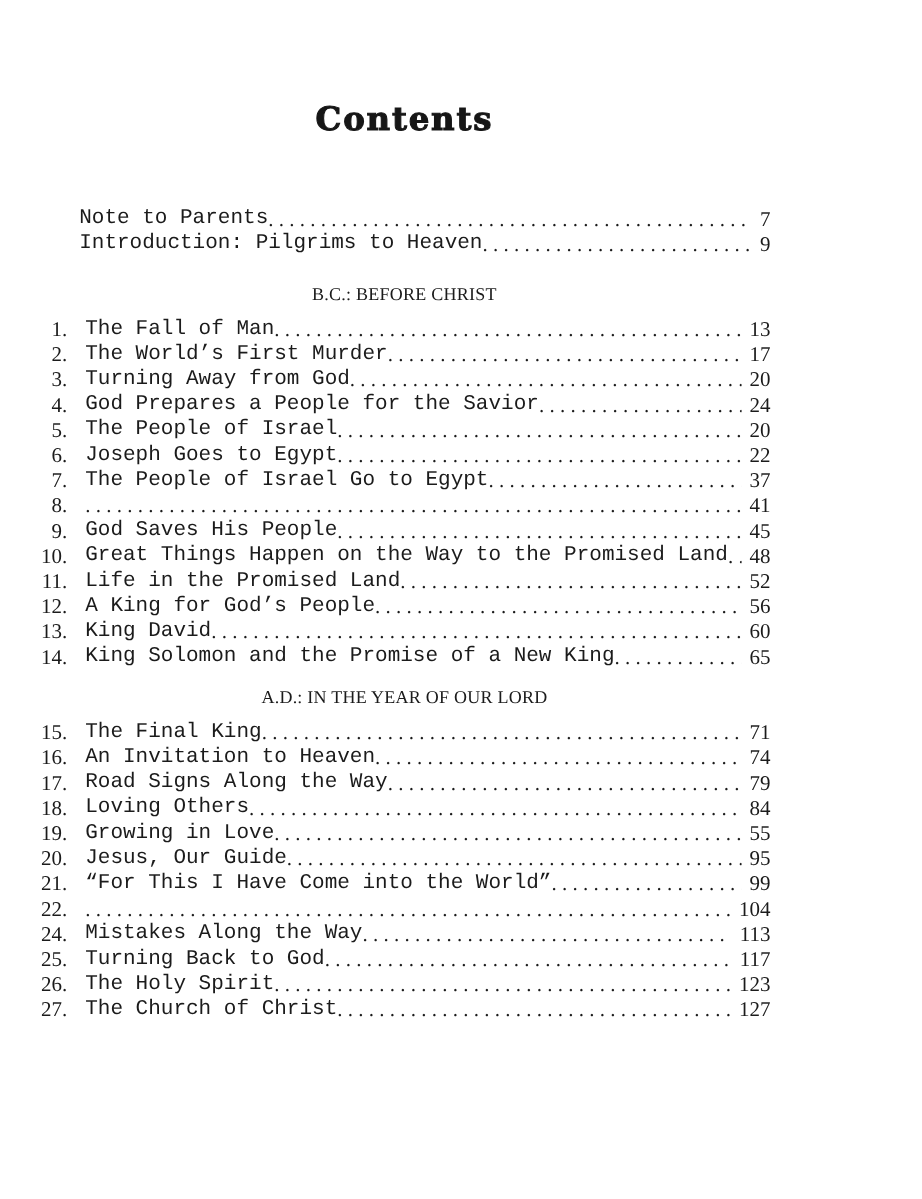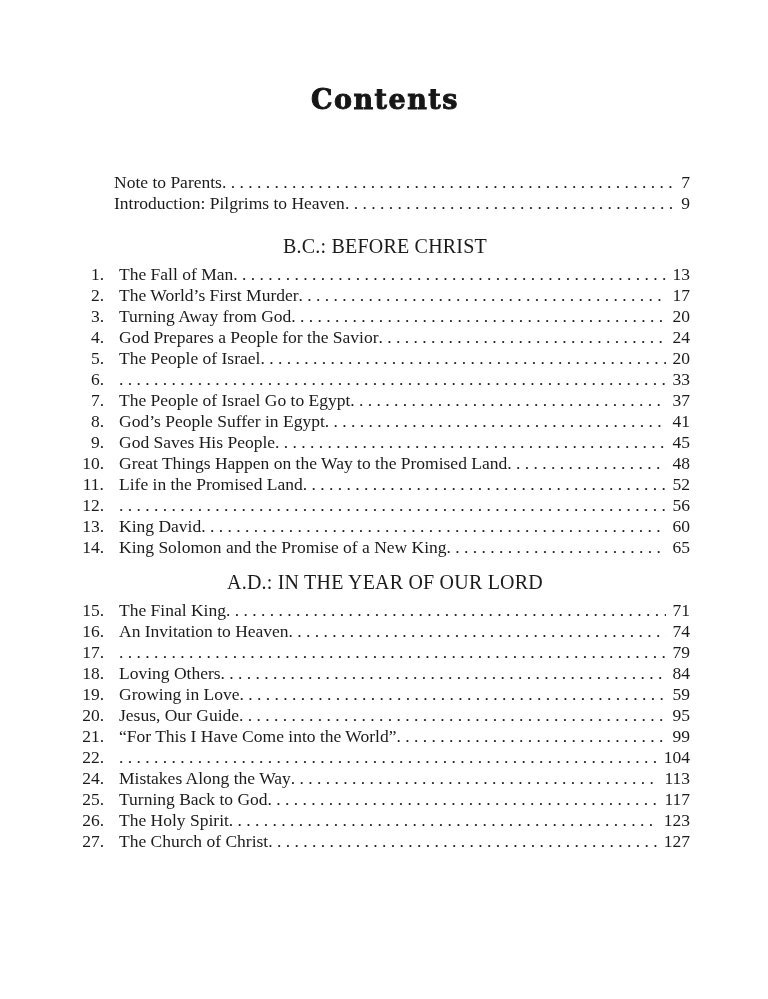--- a/index.html
+++ b/index.html
@@ -11,21 +11,21 @@
     font-family: "Liberation Serif", serif;
   }
   .page {
     position: relative;
     width: 768px; height: 999px;
     overflow: hidden;
     background: #ffffff;
   }
   .content {
     width: 610px;
-    margin-left: 80px;
+    margin-left: 32px;
   }
   .book-title {
     margin: 0;
     padding-top: 84px;
     text-align: center;
     font-family: "DejaVu Serif", serif;
     font-size: 27px;
     line-height: 1.2;
     font-weight: bold;
     letter-spacing: 1.5px;
@@ -38,40 +38,40 @@
     font-size: 17.5px;
     line-height: 21px;
     white-space: nowrap;
   }
   .num {
     flex: 0 0 24px;
     text-align: right;
     margin-right: 15px;
   }
   .no-num { padding-left: 34px; }
-  .title { flex: 0 0 auto; }
+  .title { flex: 0 0 auto; font-family: Liberation Mono, monospace; }
   .leader {
     flex: 1 1 auto;
     min-width: 0;
     overflow: hidden;
     text-align: right;
     white-space: nowrap;
   }
   .leader::after {
     content: ". . . . . . . . . . . . . . . . . . . . . . . . . . . . . . . . . . . . . . . . . . . . . . . . . . . . . . . . . . . . . . . . . . . . . . . . . . . . . . . . . . . . . . . . . . . . . . . . . . . . . . . . . . . .";
   }
   .page-num {
     flex: 0 0 auto;
     margin-left: 7px;
     text-align: right;
   }
   .section-heading {
     margin: 22px 0 7px 0;
     text-align: center;
-    font-size: 20px;
+    font-size: 15px;
     font-weight: normal;
     line-height: 21px;
     letter-spacing: 0.2px;
   }
   .toc-section:nth-of-type(2) .section-heading { margin-top: 14px; }
 </style>
 </head>
 <body>
 
 <div class="page">
@@ -120,32 +120,32 @@
     <span class="page-num">24</span>
   </div>
             <div class="toc-row">
     <span class="num">5.</span>
     <span class="title">The People of Israel</span>
     <span class="leader"></span>
     <span class="page-num">20</span>
   </div>
             <div class="toc-row">
     <span class="num">6.</span>
-    <span class="leader"></span>
-    <span class="page-num">33</span>
+    <span class="title">Joseph Goes to Egypt</span>
+    <span class="leader"></span>
+    <span class="page-num">22</span>
   </div>
             <div class="toc-row">
     <span class="num">7.</span>
     <span class="title">The People of Israel Go to Egypt</span>
     <span class="leader"></span>
     <span class="page-num">37</span>
   </div>
             <div class="toc-row">
     <span class="num">8.</span>
-    <span class="title">God’s People Suffer in Egypt</span>
     <span class="leader"></span>
     <span class="page-num">41</span>
   </div>
             <div class="toc-row">
     <span class="num">9.</span>
     <span class="title">God Saves His People</span>
     <span class="leader"></span>
     <span class="page-num">45</span>
   </div>
             <div class="toc-row">
@@ -155,20 +155,21 @@
     <span class="page-num">48</span>
   </div>
             <div class="toc-row">
     <span class="num">11.</span>
     <span class="title">Life in the Promised Land</span>
     <span class="leader"></span>
     <span class="page-num">52</span>
   </div>
             <div class="toc-row">
     <span class="num">12.</span>
+    <span class="title">A King for God’s People</span>
     <span class="leader"></span>
     <span class="page-num">56</span>
   </div>
             <div class="toc-row">
     <span class="num">13.</span>
     <span class="title">King David</span>
     <span class="leader"></span>
     <span class="page-num">60</span>
   </div>
             <div class="toc-row">
@@ -189,34 +190,35 @@
     <span class="page-num">71</span>
   </div>
             <div class="toc-row">
     <span class="num">16.</span>
     <span class="title">An Invitation to Heaven</span>
     <span class="leader"></span>
     <span class="page-num">74</span>
   </div>
             <div class="toc-row">
     <span class="num">17.</span>
+    <span class="title">Road Signs Along the Way</span>
     <span class="leader"></span>
     <span class="page-num">79</span>
   </div>
             <div class="toc-row">
     <span class="num">18.</span>
     <span class="title">Loving Others</span>
     <span class="leader"></span>
     <span class="page-num">84</span>
   </div>
             <div class="toc-row">
     <span class="num">19.</span>
     <span class="title">Growing in Love</span>
     <span class="leader"></span>
-    <span class="page-num">59</span>
+    <span class="page-num">55</span>
   </div>
             <div class="toc-row">
     <span class="num">20.</span>
     <span class="title">Jesus, Our Guide</span>
     <span class="leader"></span>
     <span class="page-num">95</span>
   </div>
             <div class="toc-row">
     <span class="num">21.</span>
     <span class="title">“For This I Have Come into the World”</span>

